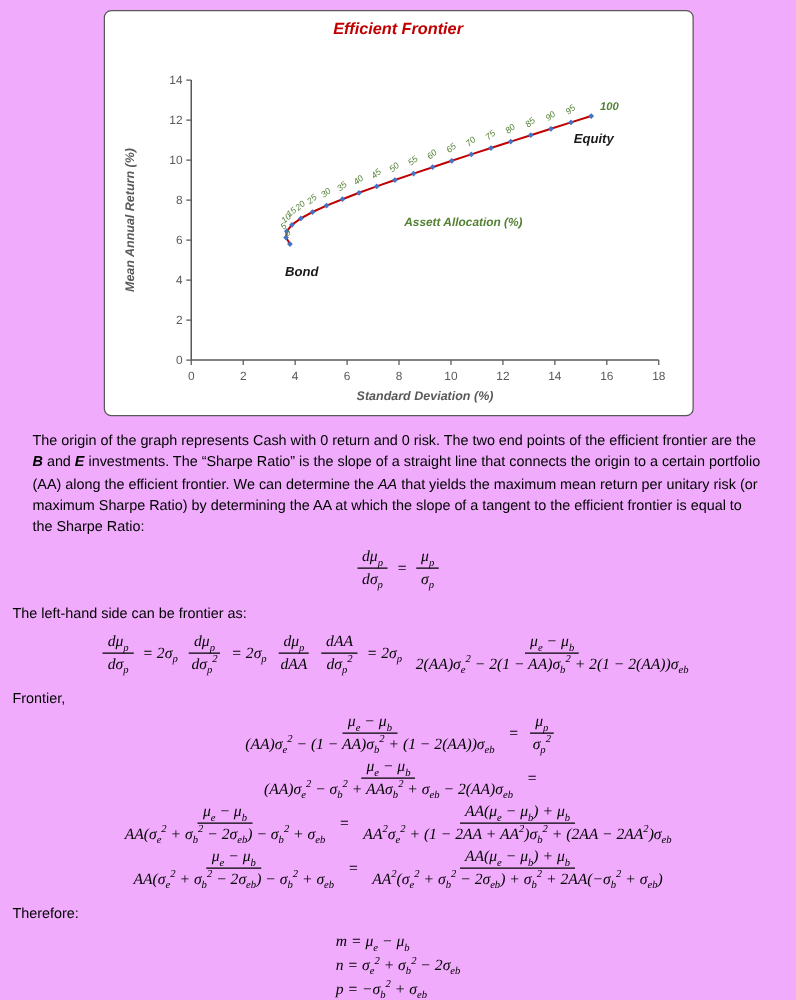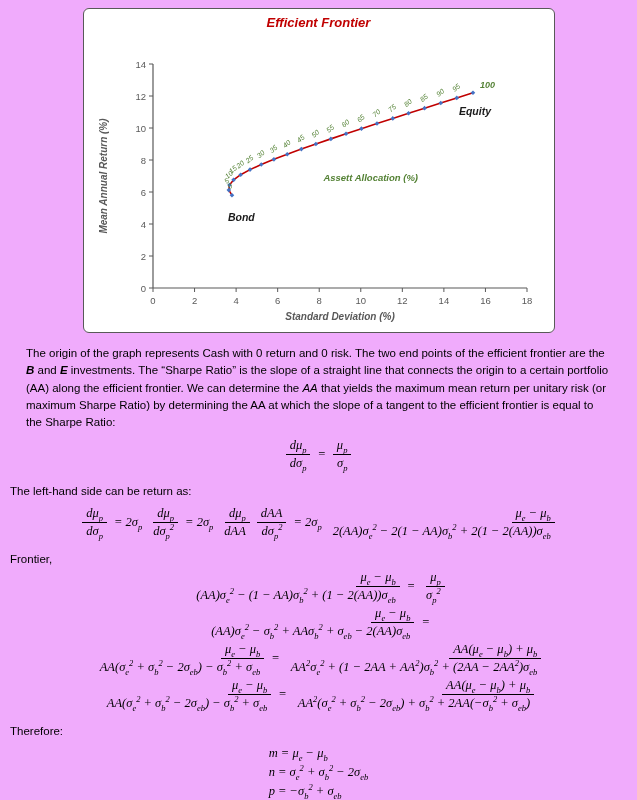--- a/index.html
+++ b/index.html
@@ -25,21 +25,21 @@
     font-size:11.5px; line-height:1.5; margin:12px 16px 4px; color:#000;
   }
   .section-label { font-size:11.5px; line-height:1.4; margin:12px 0 2px; }
   
   .equation {
     display:flex; justify-content:center; align-items:center; gap:7px;
     font-family:"Liberation Serif", serif; font-style:italic;
     font-size:12.5px; color:#000; margin:7px 0; white-space:nowrap;
   }
   .equation.tight { margin:3px 0; }
-  .frac { display:inline-flex; flex-direction:column; align-items:flex-end; line-height:1.2; }
+  .frac { display:inline-flex; flex-direction:column; align-items:center; line-height:1.2; }
   .frac .num { border-bottom:1px solid #000; padding:0 4px 1px; text-align:center; }
   .frac .den { padding:1px 4px 0; text-align:center; }
   .mtext { white-space:nowrap; }
   sub, sup { font-size:68%; line-height:0; }
   .def-block { display:flex; flex-direction:column; align-items:flex-start; width:max-content; margin:4px auto 0; }
   .def-block .equation { justify-content:flex-start; margin:2px 0;font-style:italic; }
   b i, i b { font-style:italic; }
 </style>
 </head>
 <body>
@@ -151,21 +151,21 @@
         <span class="num">dμ<sub>p</sub></span>
         <span class="den">dσ<sub>p</sub></span>
       </span>
       <span class="mtext">=</span>
       <span class="frac">
         <span class="num">μ<sub>p</sub></span>
         <span class="den">σ<sub>p</sub></span>
       </span>
     </div>
 
-  <p class="section-label">The left-hand side can be return as:</p>
+  <p class="section-label">The left-hand side can be frontier as:</p>
 
   <div class="equation">
       <span class="frac">
         <span class="num">dμ<sub>p</sub></span>
         <span class="den">dσ<sub>p</sub></span>
       </span>
       <span class="mtext">= 2σ<sub>p</sub></span>
       <span class="frac">
         <span class="num">dμ<sub>p</sub></span>
         <span class="den">dσ<sub>p</sub><sup>2</sup></span>

